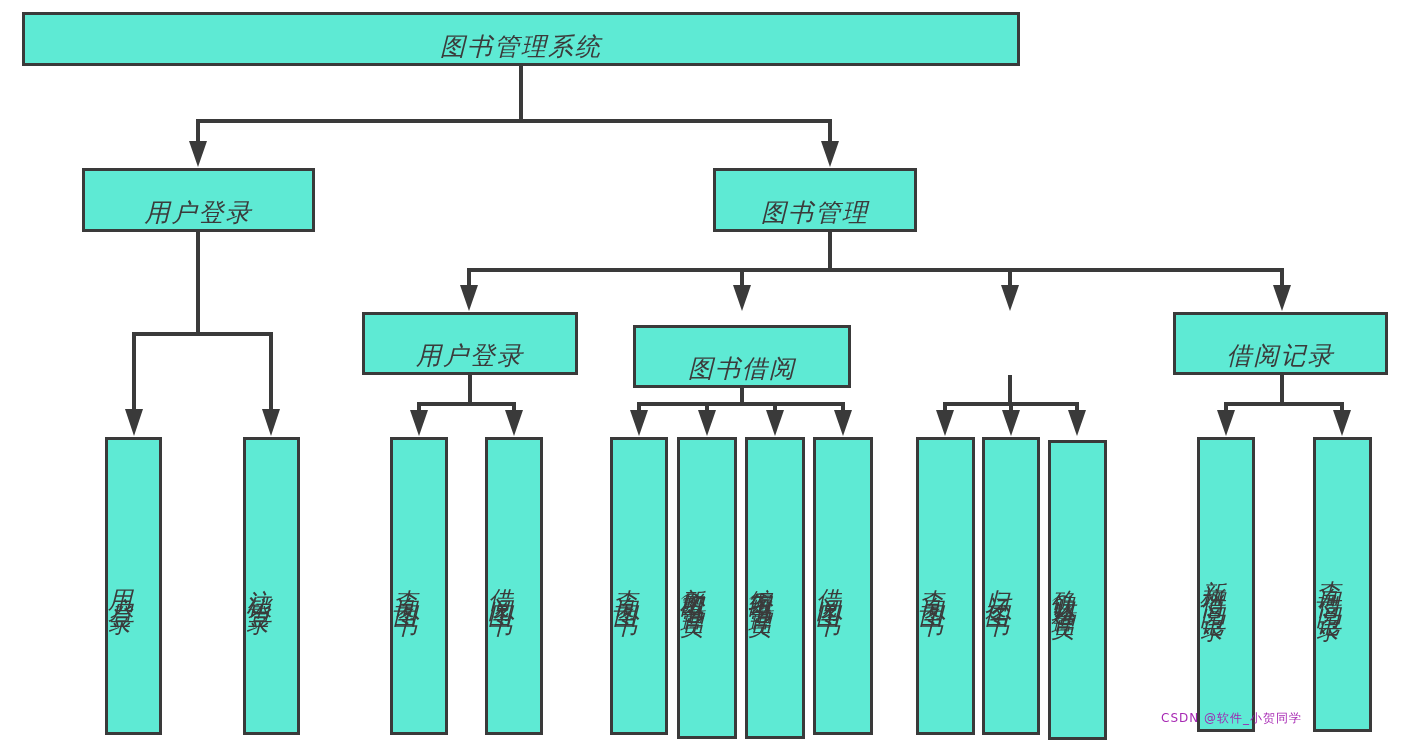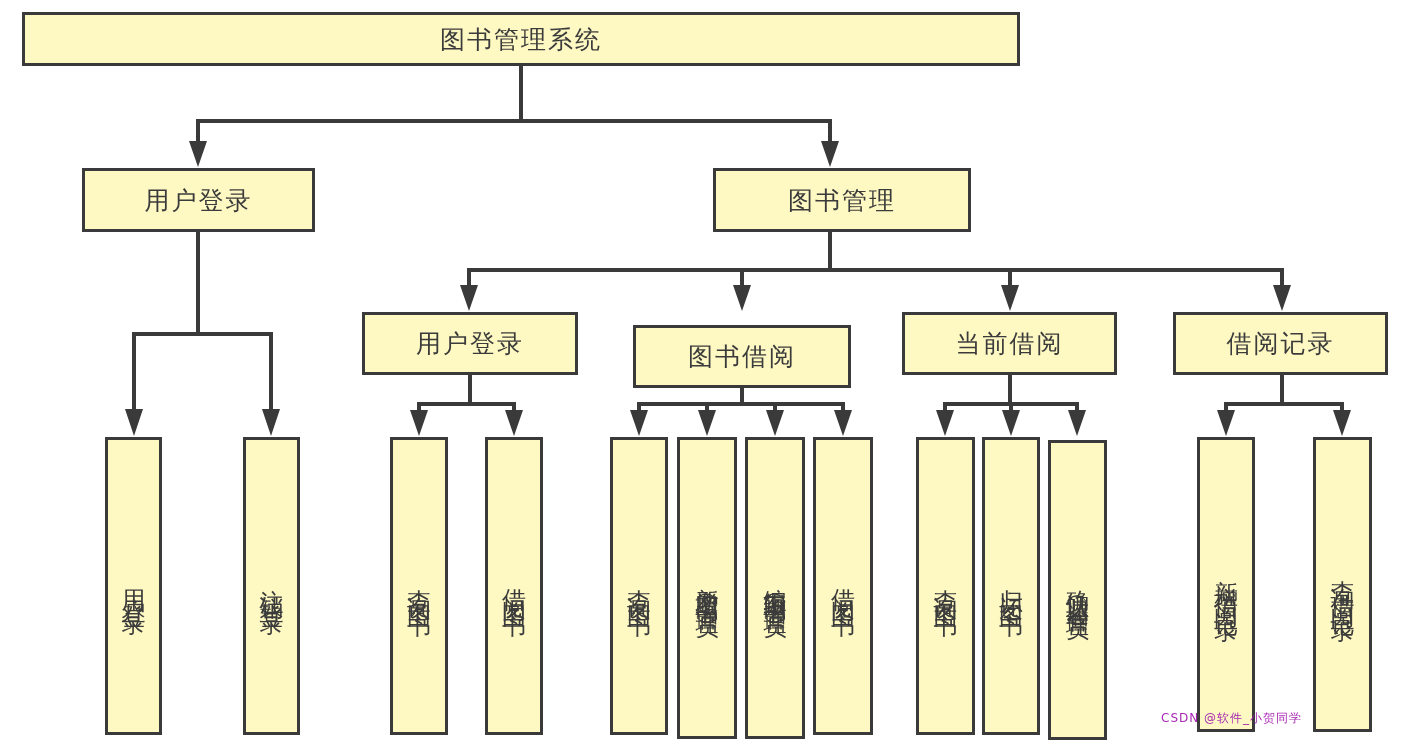--- a/index.html
+++ b/index.html
@@ -3,23 +3,24 @@
 <meta charset="utf-8">
 <style>
   html,body{margin:0;padding:0;background:#fff;}
   .canvas{
     position:relative;width:1405px;height:747px;background:#ffffff;overflow:hidden;
     font-family:"DejaVu Sans","Liberation Sans",sans-serif;
   }
   .connectors{position:absolute;left:0;top:0;z-index:1;}
   .box{
     position:absolute;z-index:2;box-sizing:border-box;
-    background:#fef9c3;border:3px solid #3a3a3a;
-    display:flex;align-items:center;justify-content:center;
+    background:#5eead4;border:3px solid #3a3a3a;
+    display:flex;align-items:flex-end;justify-content:center;
     color:#3b3b3b;
+    font-style:italic;
   }
   .h-box{font-size:25px;letter-spacing:2px;}
   .v-box{
     writing-mode:vertical-rl;text-orientation:mixed;
     font-size:24px;letter-spacing:8px;line-height:1;
   }
   .v-box.tight{letter-spacing:4px;font-size:23px;}
   .watermark{
     position:absolute;z-index:3;left:1161px;top:710px;
     font-size:12px;color:#a21caf;letter-spacing:1px;white-space:nowrap;
@@ -97,32 +98,29 @@
     </g>
   </svg>
 
   <div class="box h-box" style="left:22px;top:12px;width:998px;height:54px;">
     <span>图书管理系统</span>
   </div>
 
   <div class="box h-box" style="left:82px;top:168px;width:233px;height:64px;">
     <span>用户登录</span>
   </div>
-  <div class="box h-box" style="left:713px;top:168px;width:258px;height:64px;">
+  <div class="box h-box" style="left:713px;top:168px;width:204px;height:64px;">
     <span>图书管理</span>
   </div>
 
   <div class="box h-box" style="left:362px;top:312px;width:216px;height:63px;">
     <span>用户登录</span>
   </div>
   <div class="box h-box" style="left:633px;top:312px;width:218px;height:63px;margin-top:13px;">
     <span>图书借阅</span>
-  </div>
-  <div class="box h-box" style="left:902px;top:312px;width:215px;height:63px;">
-    <span>当前借阅</span>
   </div>
   <div class="box h-box" style="left:1173px;top:312px;width:215px;height:63px;">
     <span>借阅记录</span>
   </div>
 
   <div class="box v-box" style="left:105px;top:437px;width:57px;height:298px;">
     <span>用户登录</span>
   </div>
   <div class="box v-box" style="left:243px;top:437px;width:57px;height:298px;">
     <span>注销登录</span>

